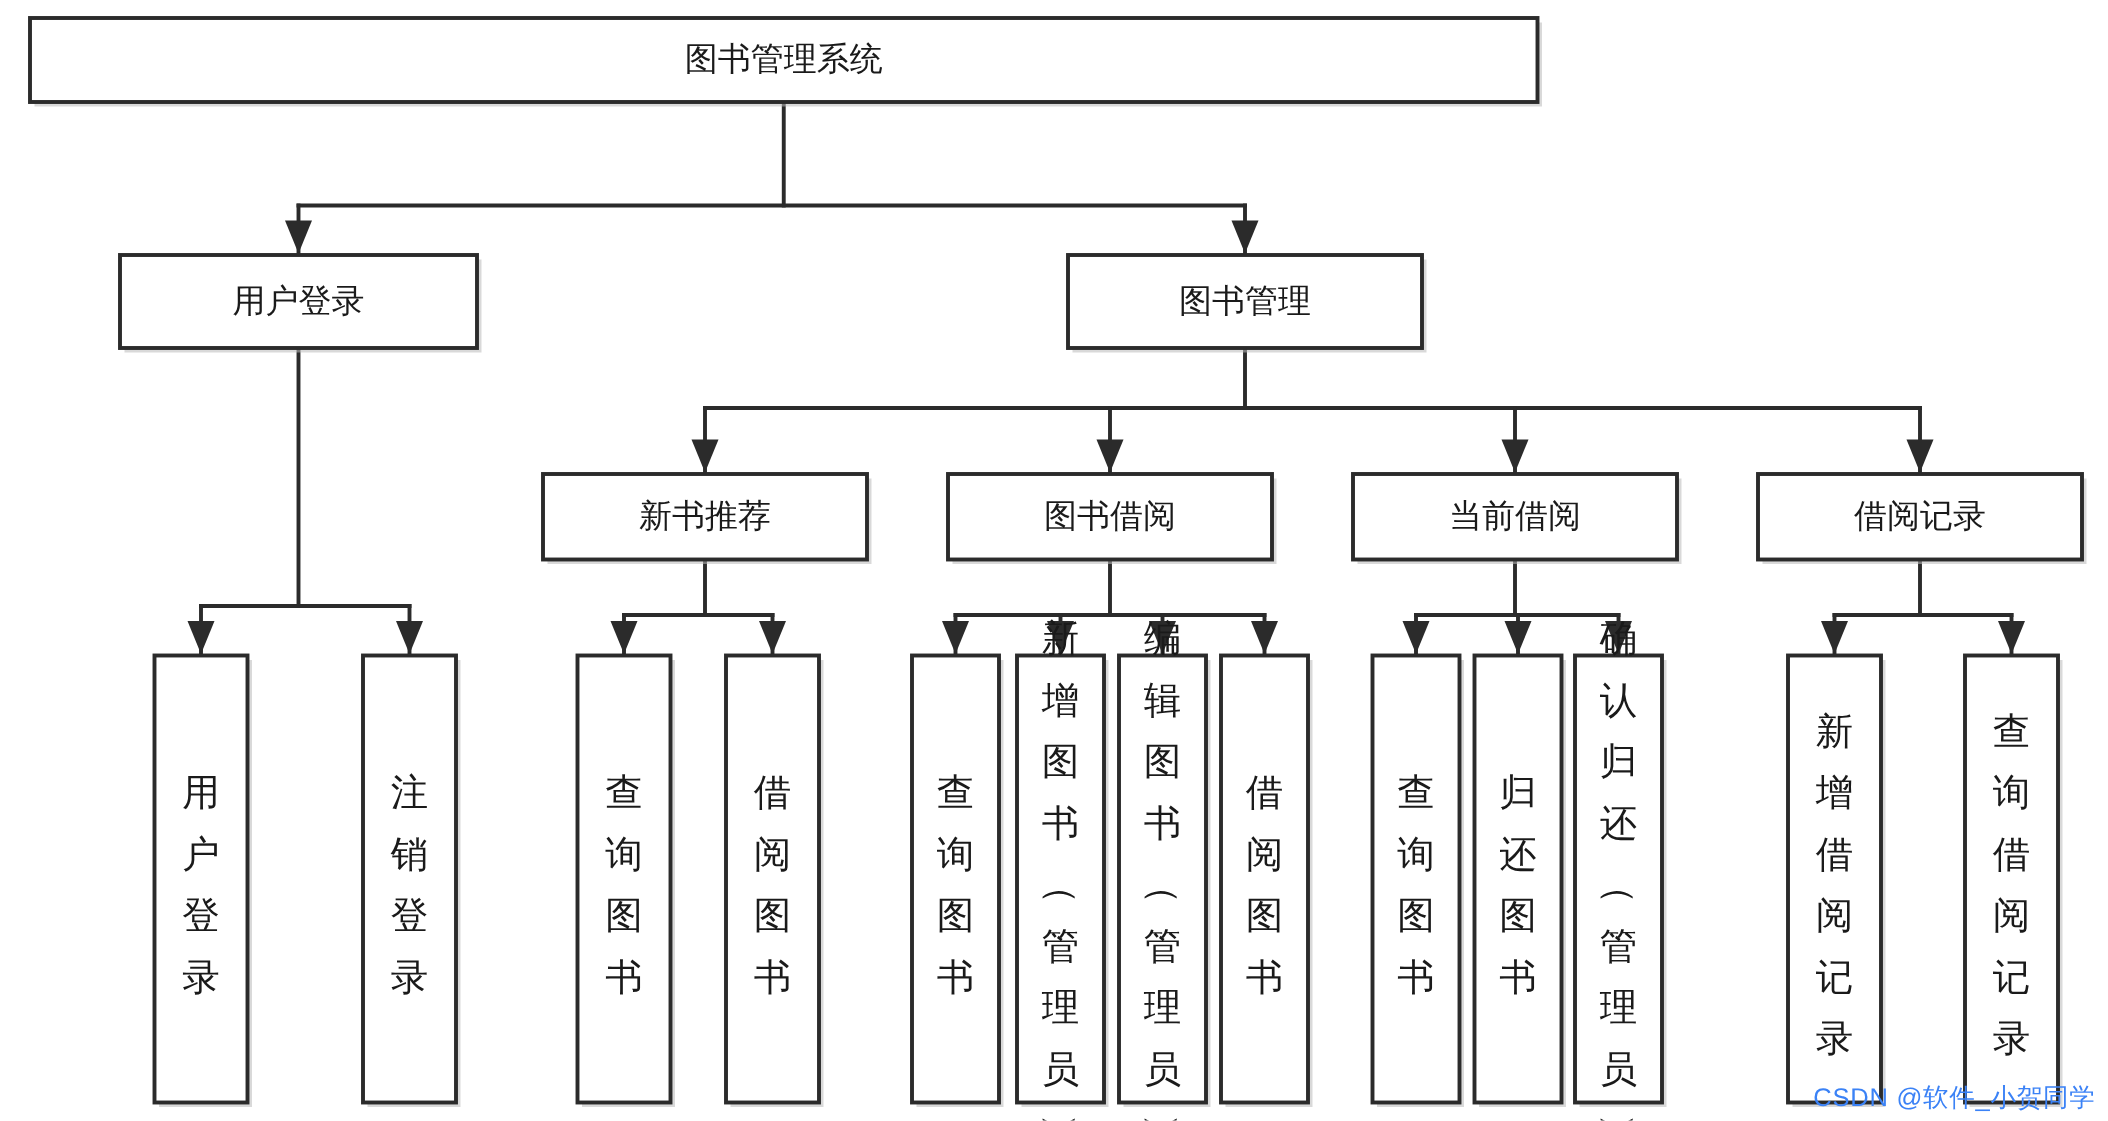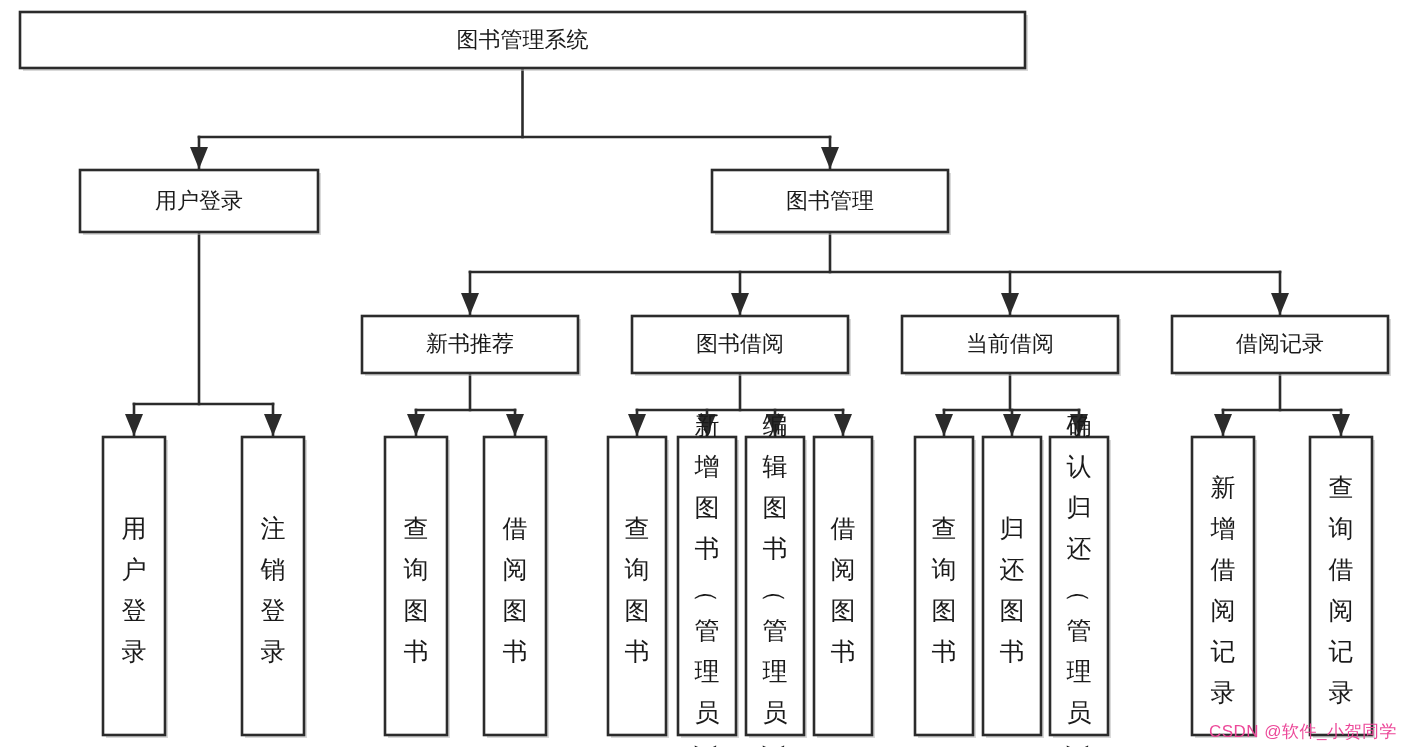--- a/index.html
+++ b/index.html
@@ -19,21 +19,21 @@
     fill:#1a1a1a;font-size:22px;text-anchor:middle;
     dominant-baseline:middle;
   }
   .leaf-label{
     font-family:"Liberation Sans","DejaVu Sans",sans-serif;
     fill:#1a1a1a;font-size:25px;text-anchor:middle;
   }
   .watermark{
     position:absolute;right:8px;bottom:4px;
     font-family:"Liberation Sans","DejaVu Sans",sans-serif;
-    font-size:17px;color:#ec4899;letter-spacing:.5px;
+    font-size:17px;color:#3b82f6;letter-spacing:.5px;
     white-space:nowrap;user-select:none;
   }
 </style>
 </head>
 <body>
 
 <div id="diagram-root">
 
   <svg id="tree" viewBox="0 0 1405 747">
     <defs>

